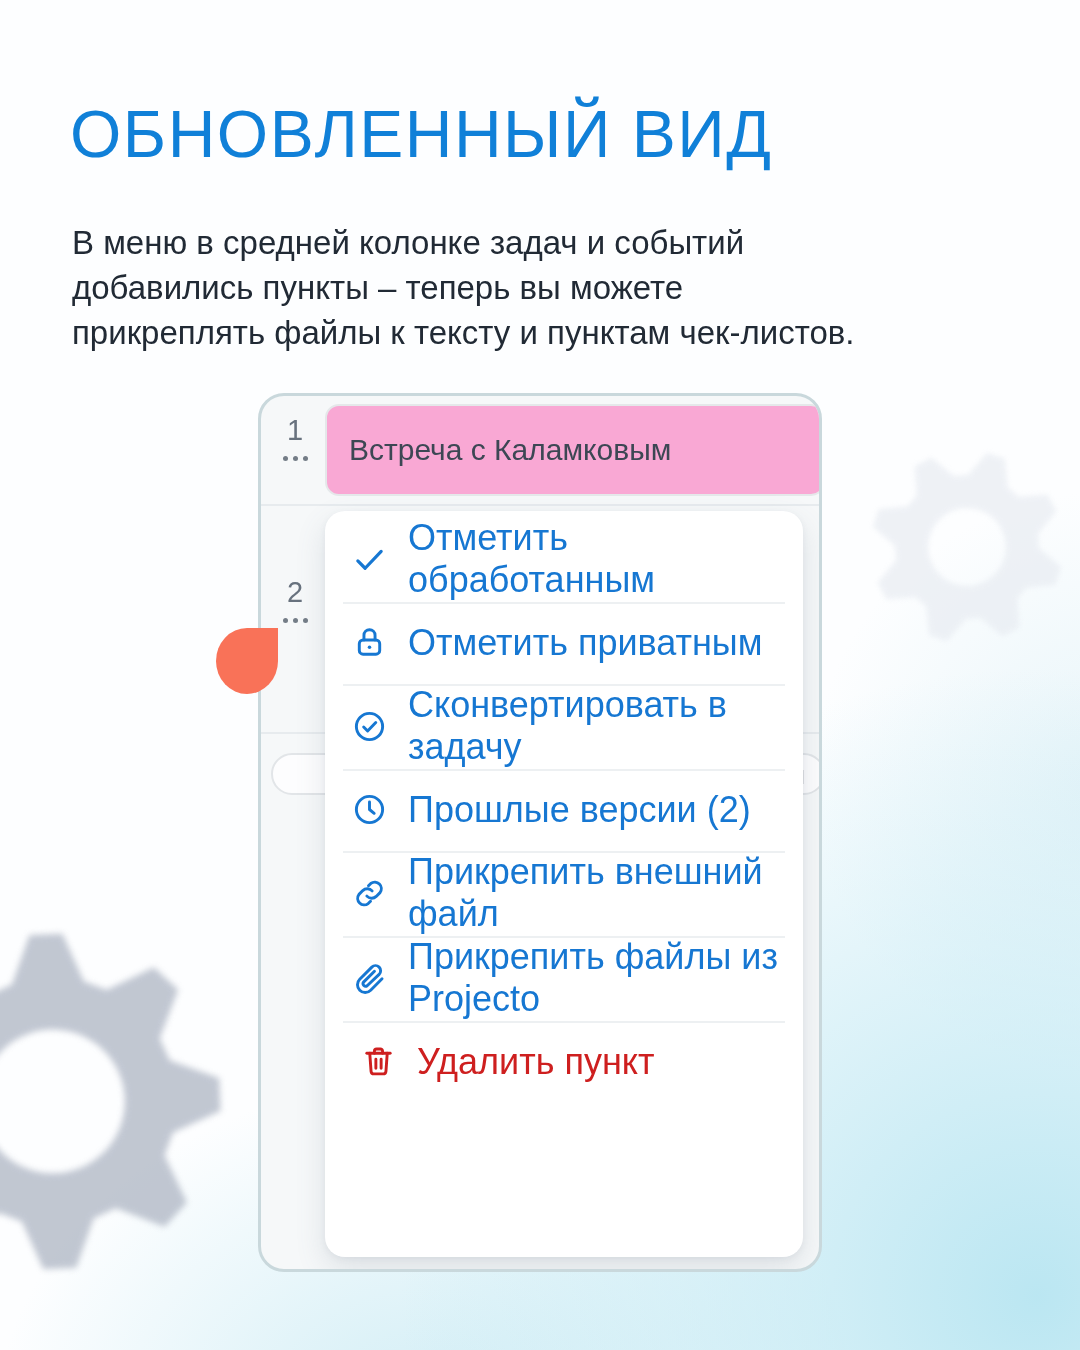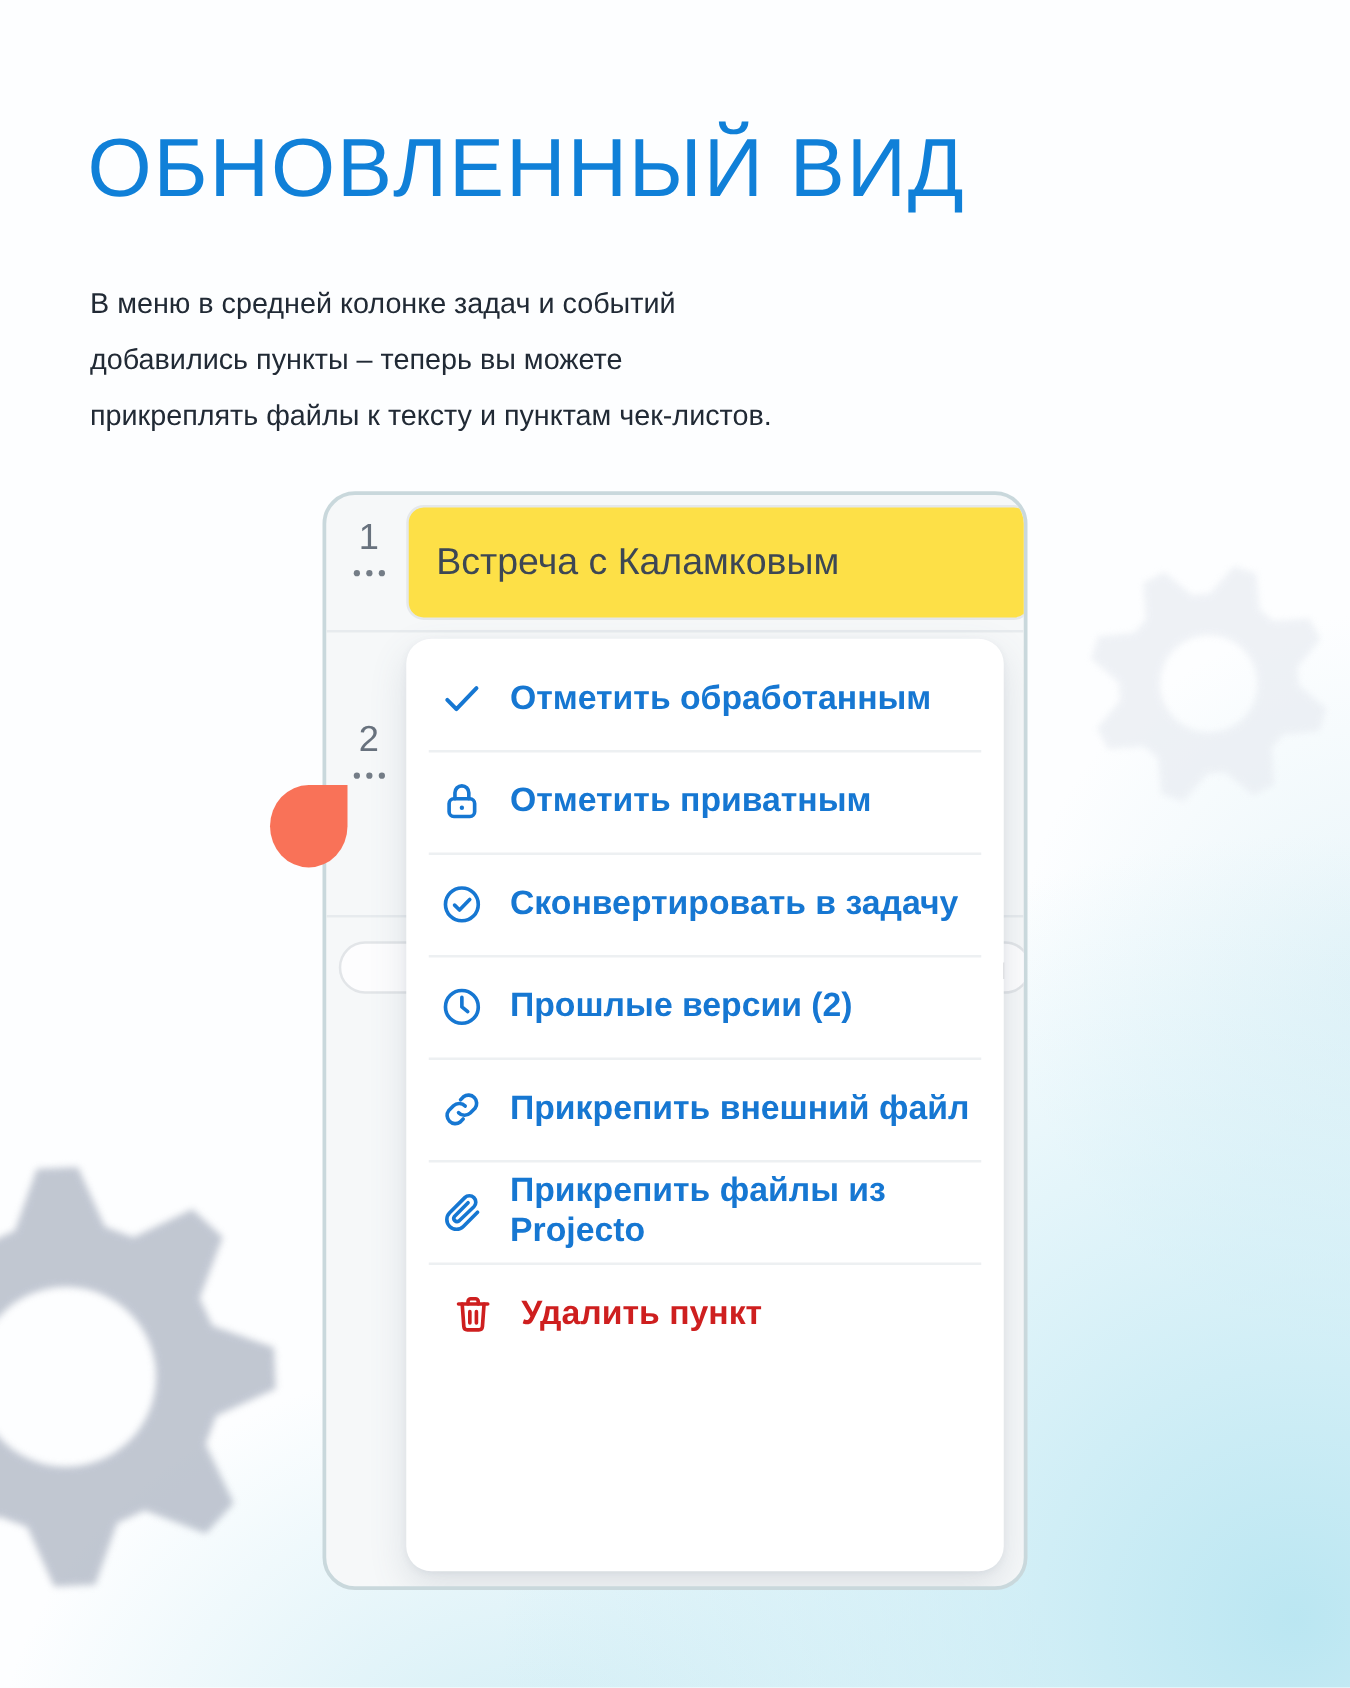--- a/index.html
+++ b/index.html
@@ -12,38 +12,38 @@
       radial-gradient(45% 35% at 103% 58%, rgba(221,240,246,.7) 0%, rgba(221,240,246,0) 62%),
       #fdfeff;
   }
   .page-title{
     position:absolute;left:70px;top:96px;margin:0;
     font-size:66px;font-weight:400;letter-spacing:1.5px;
     color:var(--accent,#1080D8);white-space:nowrap;
   }
   .intro-text{
     position:absolute;left:72px;top:220px;margin:0;width:950px;
-    font-size:23px;line-height:45px;color:#212a35;white-space:pre-line;
+    font-size:33px;line-height:45px;color:#212a35;white-space:pre-line;
   }
   .gear{position:absolute;pointer-events:none;}
   .gear-top{left:856px;top:436px;width:222px;height:222px;fill:#e7ebf1;opacity:.65;filter:blur(2.5px);transform:rotate(12deg);}
   .gear-bottom{left:-132px;top:922px;width:362px;height:362px;fill:#b4bbc8;opacity:.82;filter:blur(3px);transform:rotate(-8deg);}
   .screenshot-panel{
     position:absolute;left:258px;top:393px;width:564px;height:879px;box-sizing:border-box;
     border:3px solid #c9d8dc;border-radius:26px;background:#f6f8f9;overflow:hidden;
   }
   .row-marker{position:absolute;left:14px;width:40px;display:flex;flex-direction:column;align-items:center;gap:11px;color:#68727e;}
   .row-marker .num{font-size:29px;line-height:1;}
   .more-dots{display:flex;gap:5px;}
   .more-dots i{width:5px;height:5px;border-radius:50%;background:#747d87;}
   .marker-1{top:20px;}
   .marker-2{top:182px;}
   .title-field{
     position:absolute;left:64px;top:8px;right:-6px;height:92px;box-sizing:border-box;
-    border:2px solid #e5e8ea;border-radius:14px;background:#fde047;
+    border:2px solid #e5e8ea;border-radius:14px;background:#f9a8d4;
     display:flex;align-items:center;padding-left:22px;
     font-size:30px;color:#3d4754;
   }
   .divider{position:absolute;left:0;right:0;height:2px;background:#e7ebee;}
   .divider-top{top:108px;}
   .divider-mid{top:336px;}
   .capsule{
     position:absolute;left:10px;top:357px;right:-6px;height:42px;box-sizing:border-box;
     border:2px solid #e2e5e8;border-radius:22px;background:#fdfdfe;
   }
@@ -57,21 +57,21 @@
   .menu-item{
     flex:0 0 82px;display:flex;align-items:center;gap:21px;
     padding:0 14px 0 27px;position:relative;color:var(--menu-blue,#1677D2);
   }
   .menu-item:first-child{flex-basis:89px;padding-top:6px;box-sizing:border-box;}
   .menu-item:not(:first-child)::before{
     content:"";position:absolute;left:18px;right:18px;top:0;height:2px;background:#edf0f2;
   }
   .menu-icon{flex:none;width:35px;height:35px;display:flex;align-items:center;justify-content:center;}
   .menu-icon svg{width:35px;height:35px;display:block;}
-  .menu-label{font-size:27px;font-weight:700;line-height:1.18;white-space:pre-line;}
+  .menu-label{font-size:36px;font-weight:400;line-height:1.18;white-space:pre-line;}
   .menu-item.danger{color:var(--danger,#CE1F1F);padding-left:36px;}
   .orange-dot{
     position:absolute;left:216px;top:628px;width:62px;height:66px;
     background:var(--orange,#F97258);border-radius:50% 0 50% 50%;
   }
 </style>
 </head>
 <body>
 
 <svg class="gear gear-top" viewBox="0 0 240 240" aria-hidden="true">

